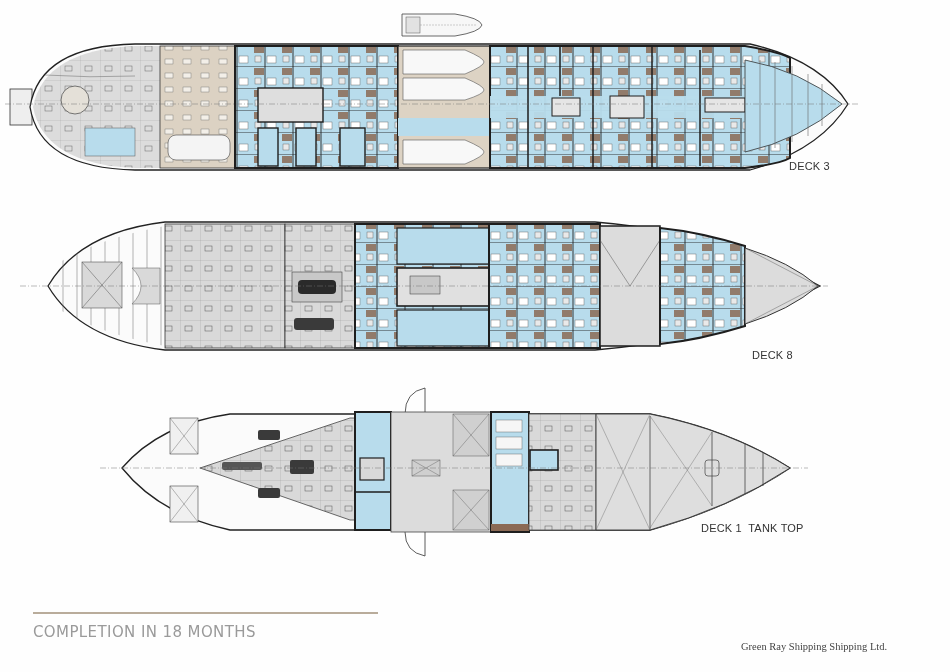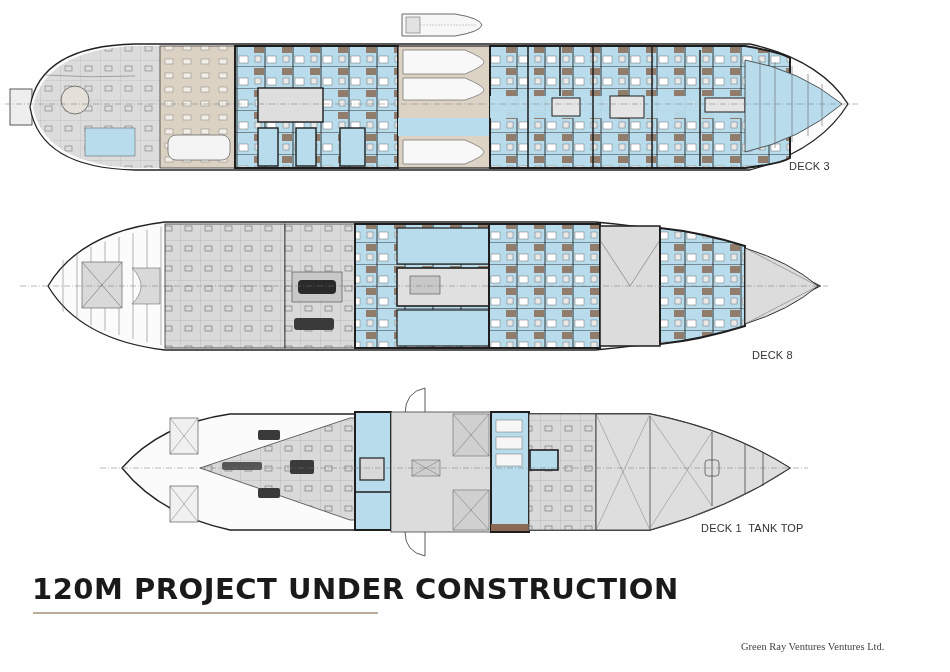--- a/index.html
+++ b/index.html
@@ -158,16 +158,16 @@
       <path d="M596 414 L650 530 M650 414 L596 530 M650 416 L712 506 M712 432 L650 528" stroke="#666" stroke-width="0.4"></path>
       <rect x="705" y="460" width="14" height="16" fill="none" stroke="#444" stroke-width="0.7" rx="3"></rect>
       <path d="M100 468 H808" stroke="#777" stroke-width="0.5" stroke-dasharray="6 2 1 2"></path>
     </g>
   </svg>
 
   <div class="deck-label" style="left:789px; top:160px;">DECK 3</div>
   <div class="deck-label" style="left:752px; top:349px;">DECK 8</div>
   <div class="deck-label" style="left:701px; top:522px; white-space:pre;">DECK 1  TANK TOP</div>
 
-  <div class="title">120M PROJECT UNDER CONSTRUCTION</div>
   <div class="title-rule"></div>
-  <div class="company">Green Ray Ventures Ventures Ltd.</div>
+  <div class="subtitle">COMPLETION IN 18 MONTHS</div>
+  <div class="company">Green Ray Shipping Shipping Ltd.</div>
 </div>
 
 </body></html>

